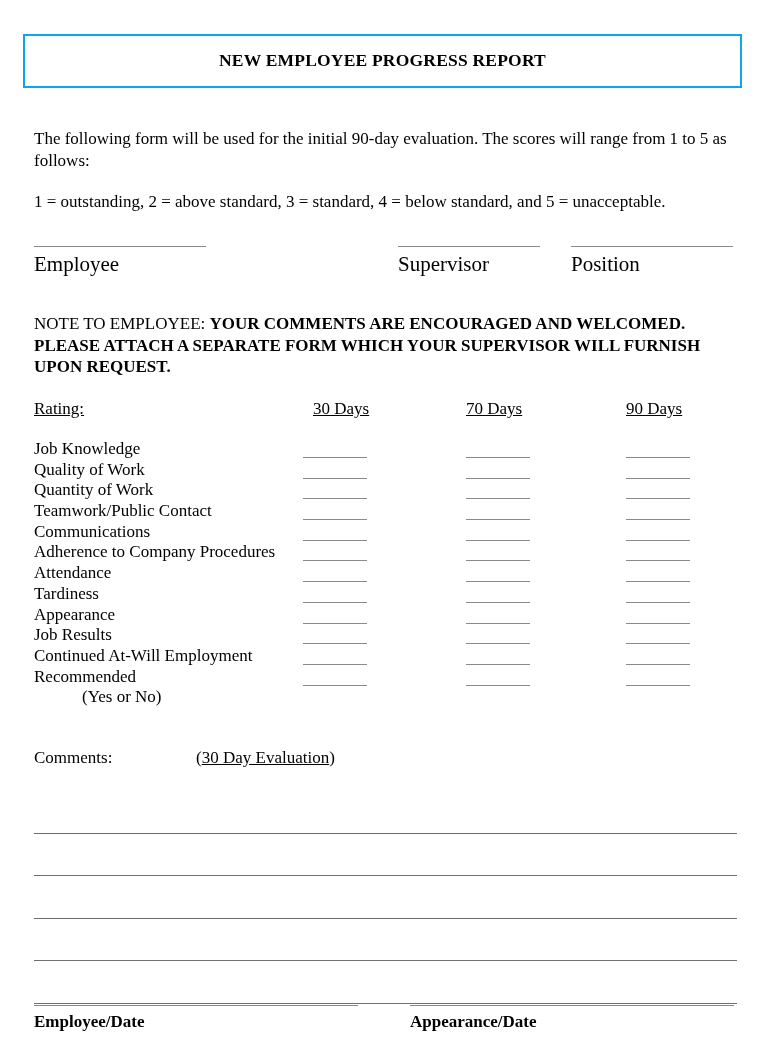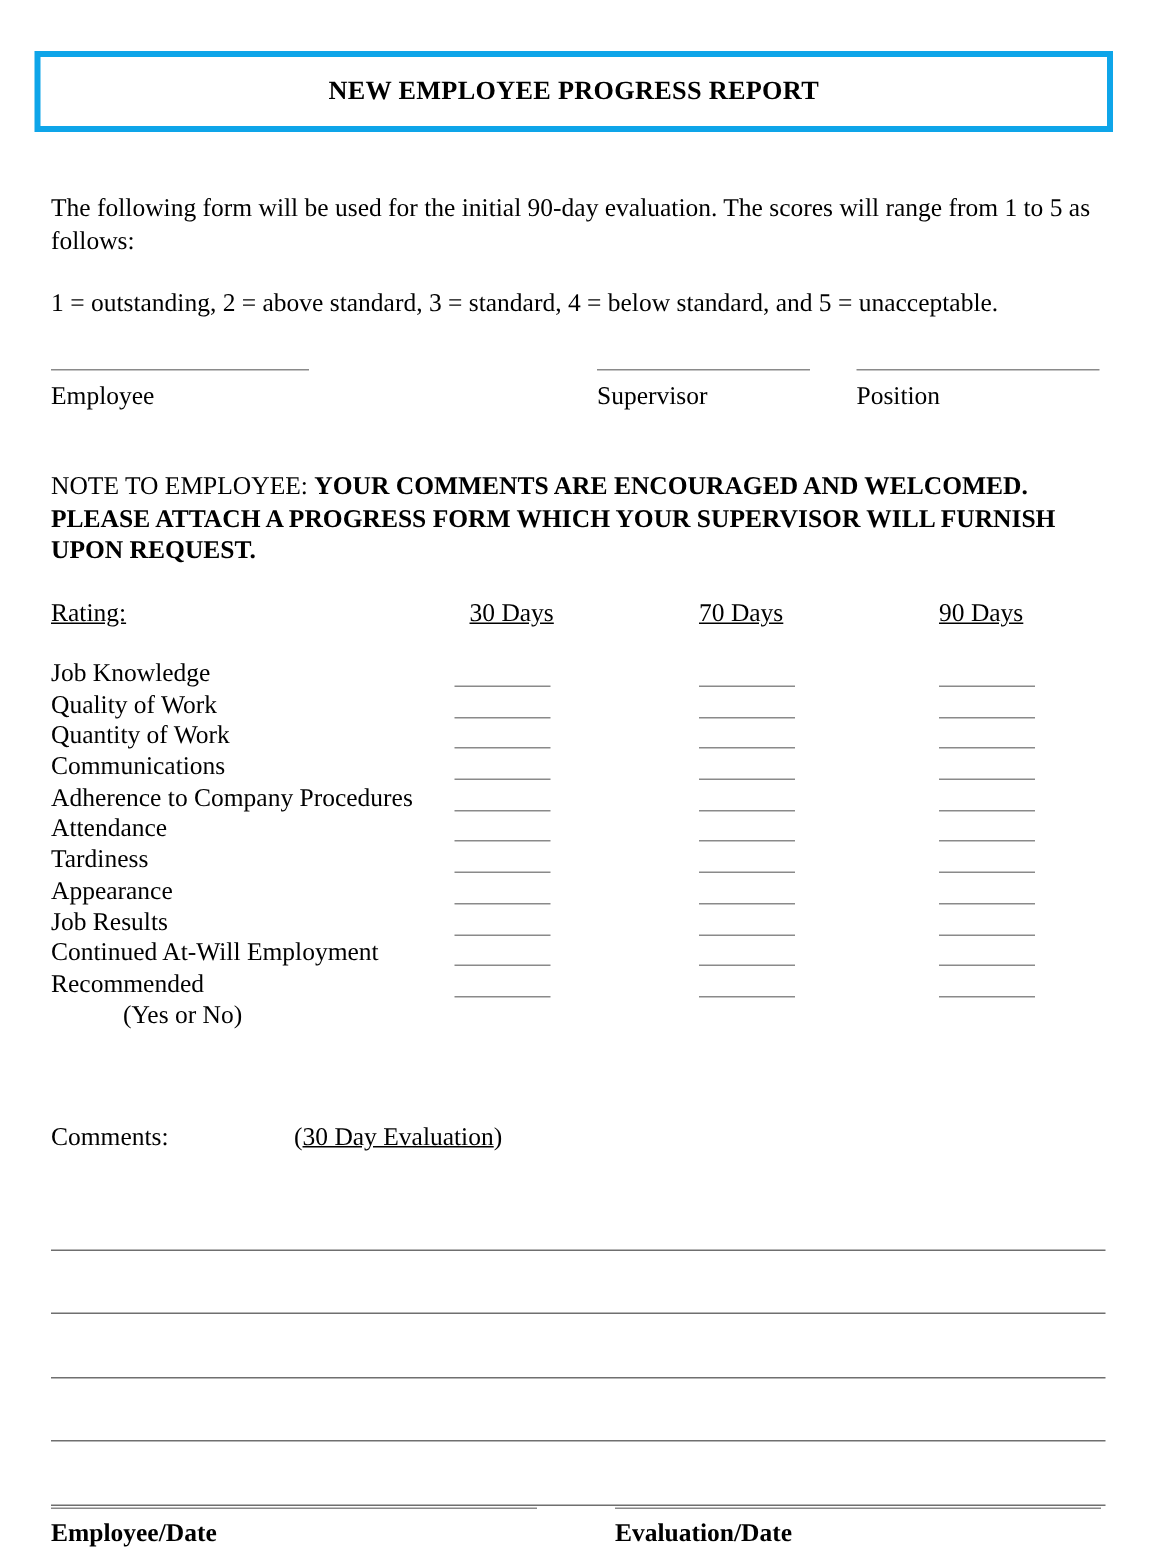--- a/index.html
+++ b/index.html
@@ -25,21 +25,21 @@
     padding: 0;
   }
 
   
   .title-box {
     position: absolute;
     left: 23px;
     top: 34px;
     width: 719px;
     height: 54px;
-    border: 4px solid #0ea5e9;
+    border: 2px solid #0ea5e9;
     box-sizing: border-box;
     display: flex;
     align-items: center;
     justify-content: center;
   }
   .title-text {
     font-size: 17.5px;
     font-weight: bold;
     letter-spacing: 0.2px;
     text-align: center;
@@ -75,21 +75,21 @@
   }
   .id-field {
     position: absolute;
     top: 0;
   }
   .id-rule {
     border-bottom: 1.5px solid #8a8a8a;
     height: 14px;
   }
   .id-label {
-    font-size: 17px;
+    font-size: 21px;
     line-height: 22px;
     margin-top: 6px;
     white-space: nowrap;
   }
 
   
   #note-block {
     position: absolute;
     left: 34px;
     top: 313px;
@@ -233,21 +233,21 @@
       <div class="id-rule"></div>
       <div class="id-label">Supervisor</div>
     </div>
     <div class="id-field" style="left:537px;width:162px;">
       <div class="id-rule"></div>
       <div class="id-label">Position</div>
     </div>
   </div>
 
   <div id="note-block">
-    <span class="note-lead">NOTE TO EMPLOYEE: </span><span class="note-strong">YOUR COMMENTS ARE ENCOURAGED AND WELCOMED. PLEASE ATTACH A PROGRESS FORM WHICH YOUR SUPERVISOR WILL FURNISH UPON REQUEST.</span>
+    <span class="note-lead">NOTE TO EMPLOYEE: </span><span class="note-strong">YOUR COMMENTS ARE ENCOURAGED AND WELCOMED. PLEASE ATTACH A SEPARATE FORM WHICH YOUR SUPERVISOR WILL FURNISH UPON REQUEST.</span>
   </div>
 
   <div class="rating-header">
     <span class="rh-rating">Rating:</span>
     <span class="rh-c1">30 Days</span>
     <span class="rh-c2">70 Days</span>
     <span class="rh-c3">90 Days</span>
   </div>
 
   <div class="rating-list" id="rating-list">
@@ -263,20 +263,26 @@
         <div class="blank-cell bc2"></div>
         <div class="blank-cell bc3"></div>
       </div>
       <div class="rating-row">
         <div class="rating-label">Quantity of Work</div>
         <div class="blank-cell bc1"></div>
         <div class="blank-cell bc2"></div>
         <div class="blank-cell bc3"></div>
       </div>
       <div class="rating-row">
+        <div class="rating-label">Teamwork/Public Contact</div>
+        <div class="blank-cell bc1"></div>
+        <div class="blank-cell bc2"></div>
+        <div class="blank-cell bc3"></div>
+      </div>
+      <div class="rating-row">
         <div class="rating-label">Communications</div>
         <div class="blank-cell bc1"></div>
         <div class="blank-cell bc2"></div>
         <div class="blank-cell bc3"></div>
       </div>
       <div class="rating-row">
         <div class="rating-label">Adherence to Company Procedures</div>
         <div class="blank-cell bc1"></div>
         <div class="blank-cell bc2"></div>
         <div class="blank-cell bc3"></div>
@@ -335,17 +341,17 @@
       <div class="comment-rule"></div>
     </div>
 
   <div class="footer-row">
     <div class="sig-field" style="left:0px;width:324px;">
       <div class="sig-rule"></div>
       <div class="sig-label">Employee/Date</div>
     </div>
     <div class="sig-field" style="left:376px;width:324px;">
       <div class="sig-rule"></div>
-      <div class="sig-label">Evaluation/Date</div>
+      <div class="sig-label">Appearance/Date</div>
     </div>
   </div>
 
 </div>
 
 </body></html>

